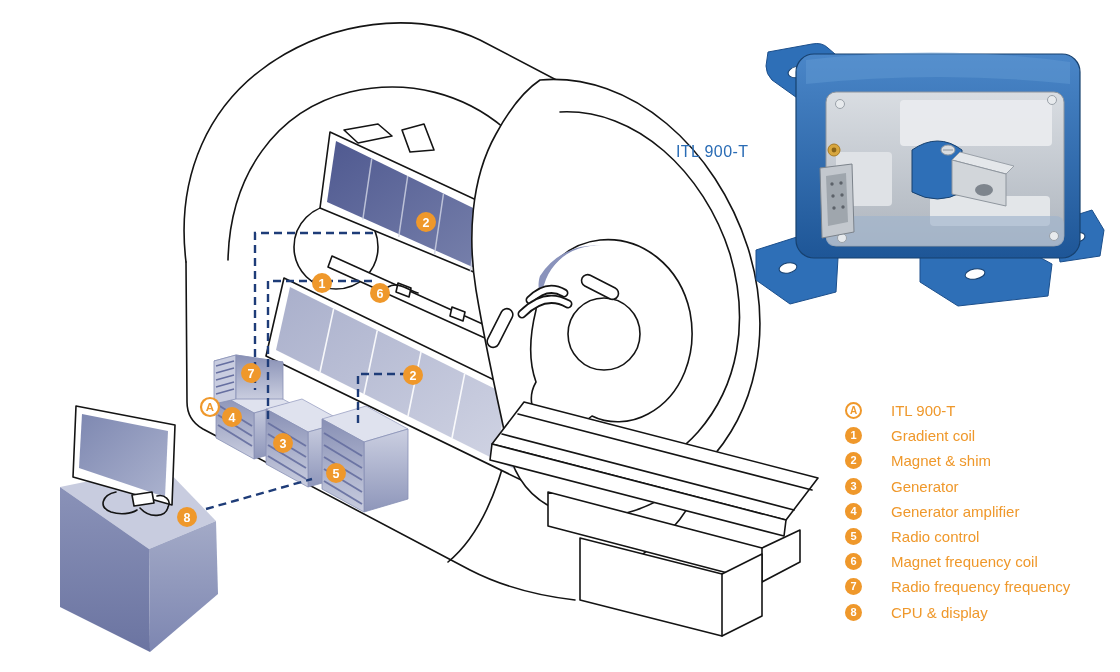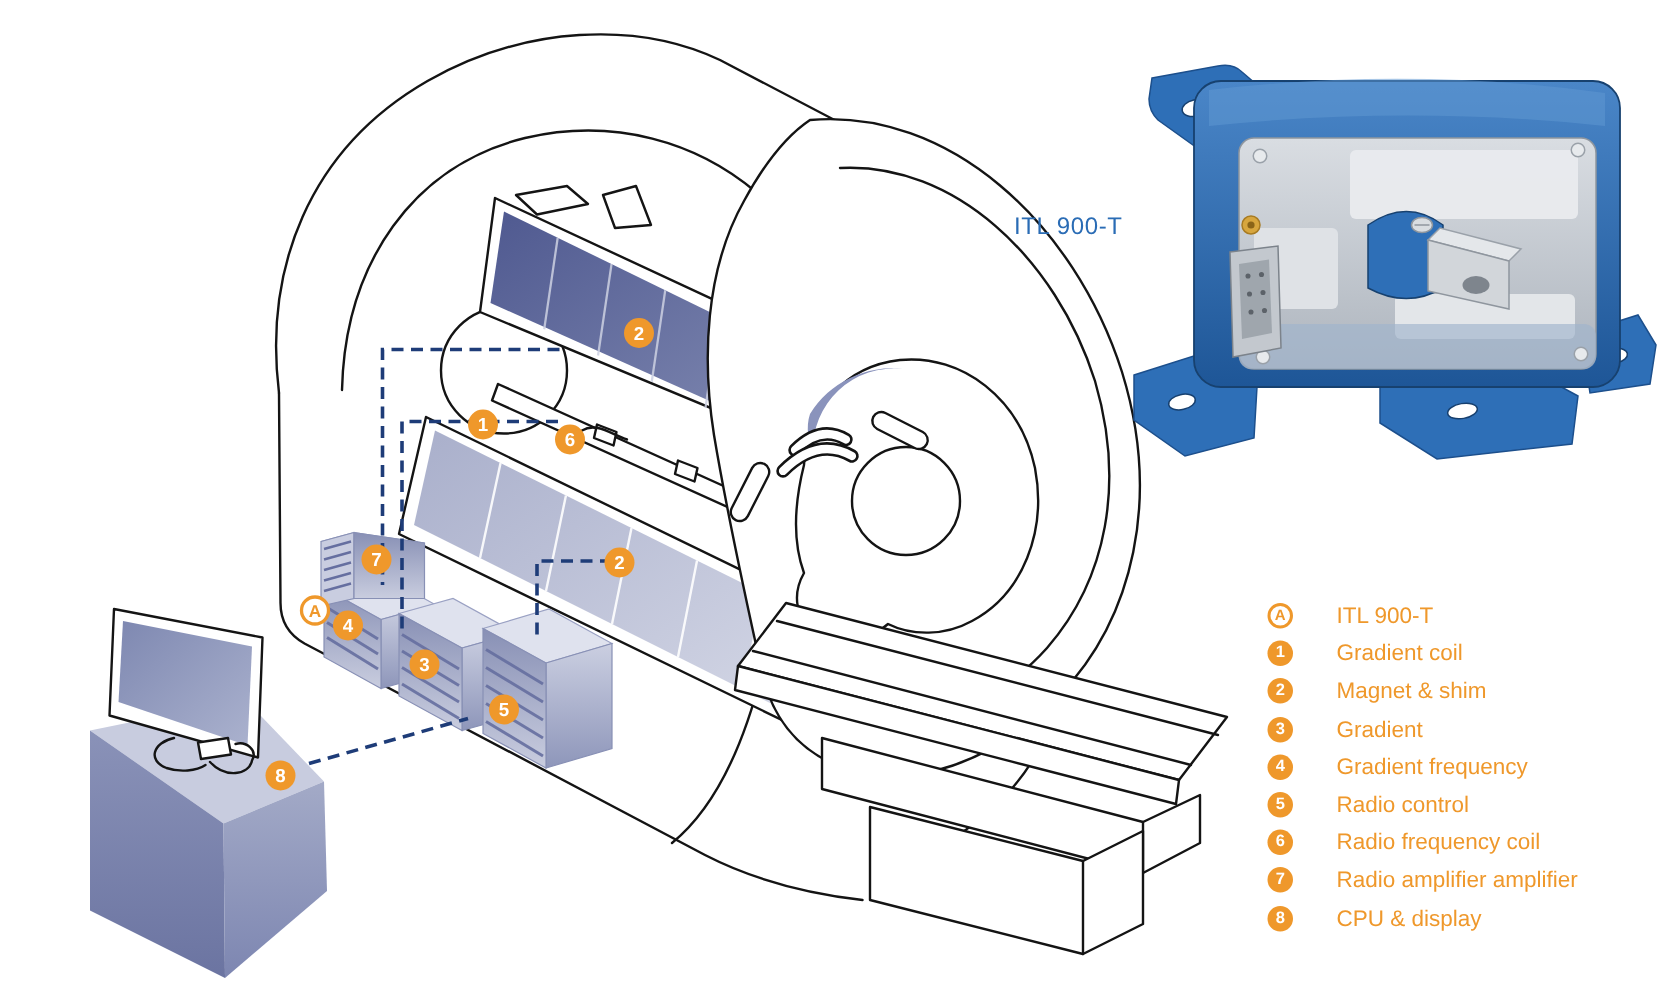--- a/index.html
+++ b/index.html
@@ -316,36 +316,36 @@
   <div class="legend-row">
     <span class="lbadge">1</span>
     <span class="llabel">Gradient coil</span>
   </div>
   <div class="legend-row">
     <span class="lbadge">2</span>
     <span class="llabel">Magnet &amp; shim</span>
   </div>
   <div class="legend-row">
     <span class="lbadge">3</span>
-    <span class="llabel">Gradient</span>
+    <span class="llabel">Generator</span>
   </div>
   <div class="legend-row">
     <span class="lbadge">4</span>
-    <span class="llabel">Gradient frequency</span>
+    <span class="llabel">Generator amplifier</span>
   </div>
   <div class="legend-row">
     <span class="lbadge">5</span>
     <span class="llabel">Radio control</span>
   </div>
   <div class="legend-row">
     <span class="lbadge">6</span>
-    <span class="llabel">Radio frequency coil</span>
+    <span class="llabel">Magnet frequency coil</span>
   </div>
   <div class="legend-row">
     <span class="lbadge">7</span>
-    <span class="llabel">Radio amplifier amplifier</span>
+    <span class="llabel">Radio frequency frequency</span>
   </div>
   <div class="legend-row">
     <span class="lbadge">8</span>
     <span class="llabel">CPU &amp; display</span>
   </div>
 </div>
 </div>
 
 </body></html>

